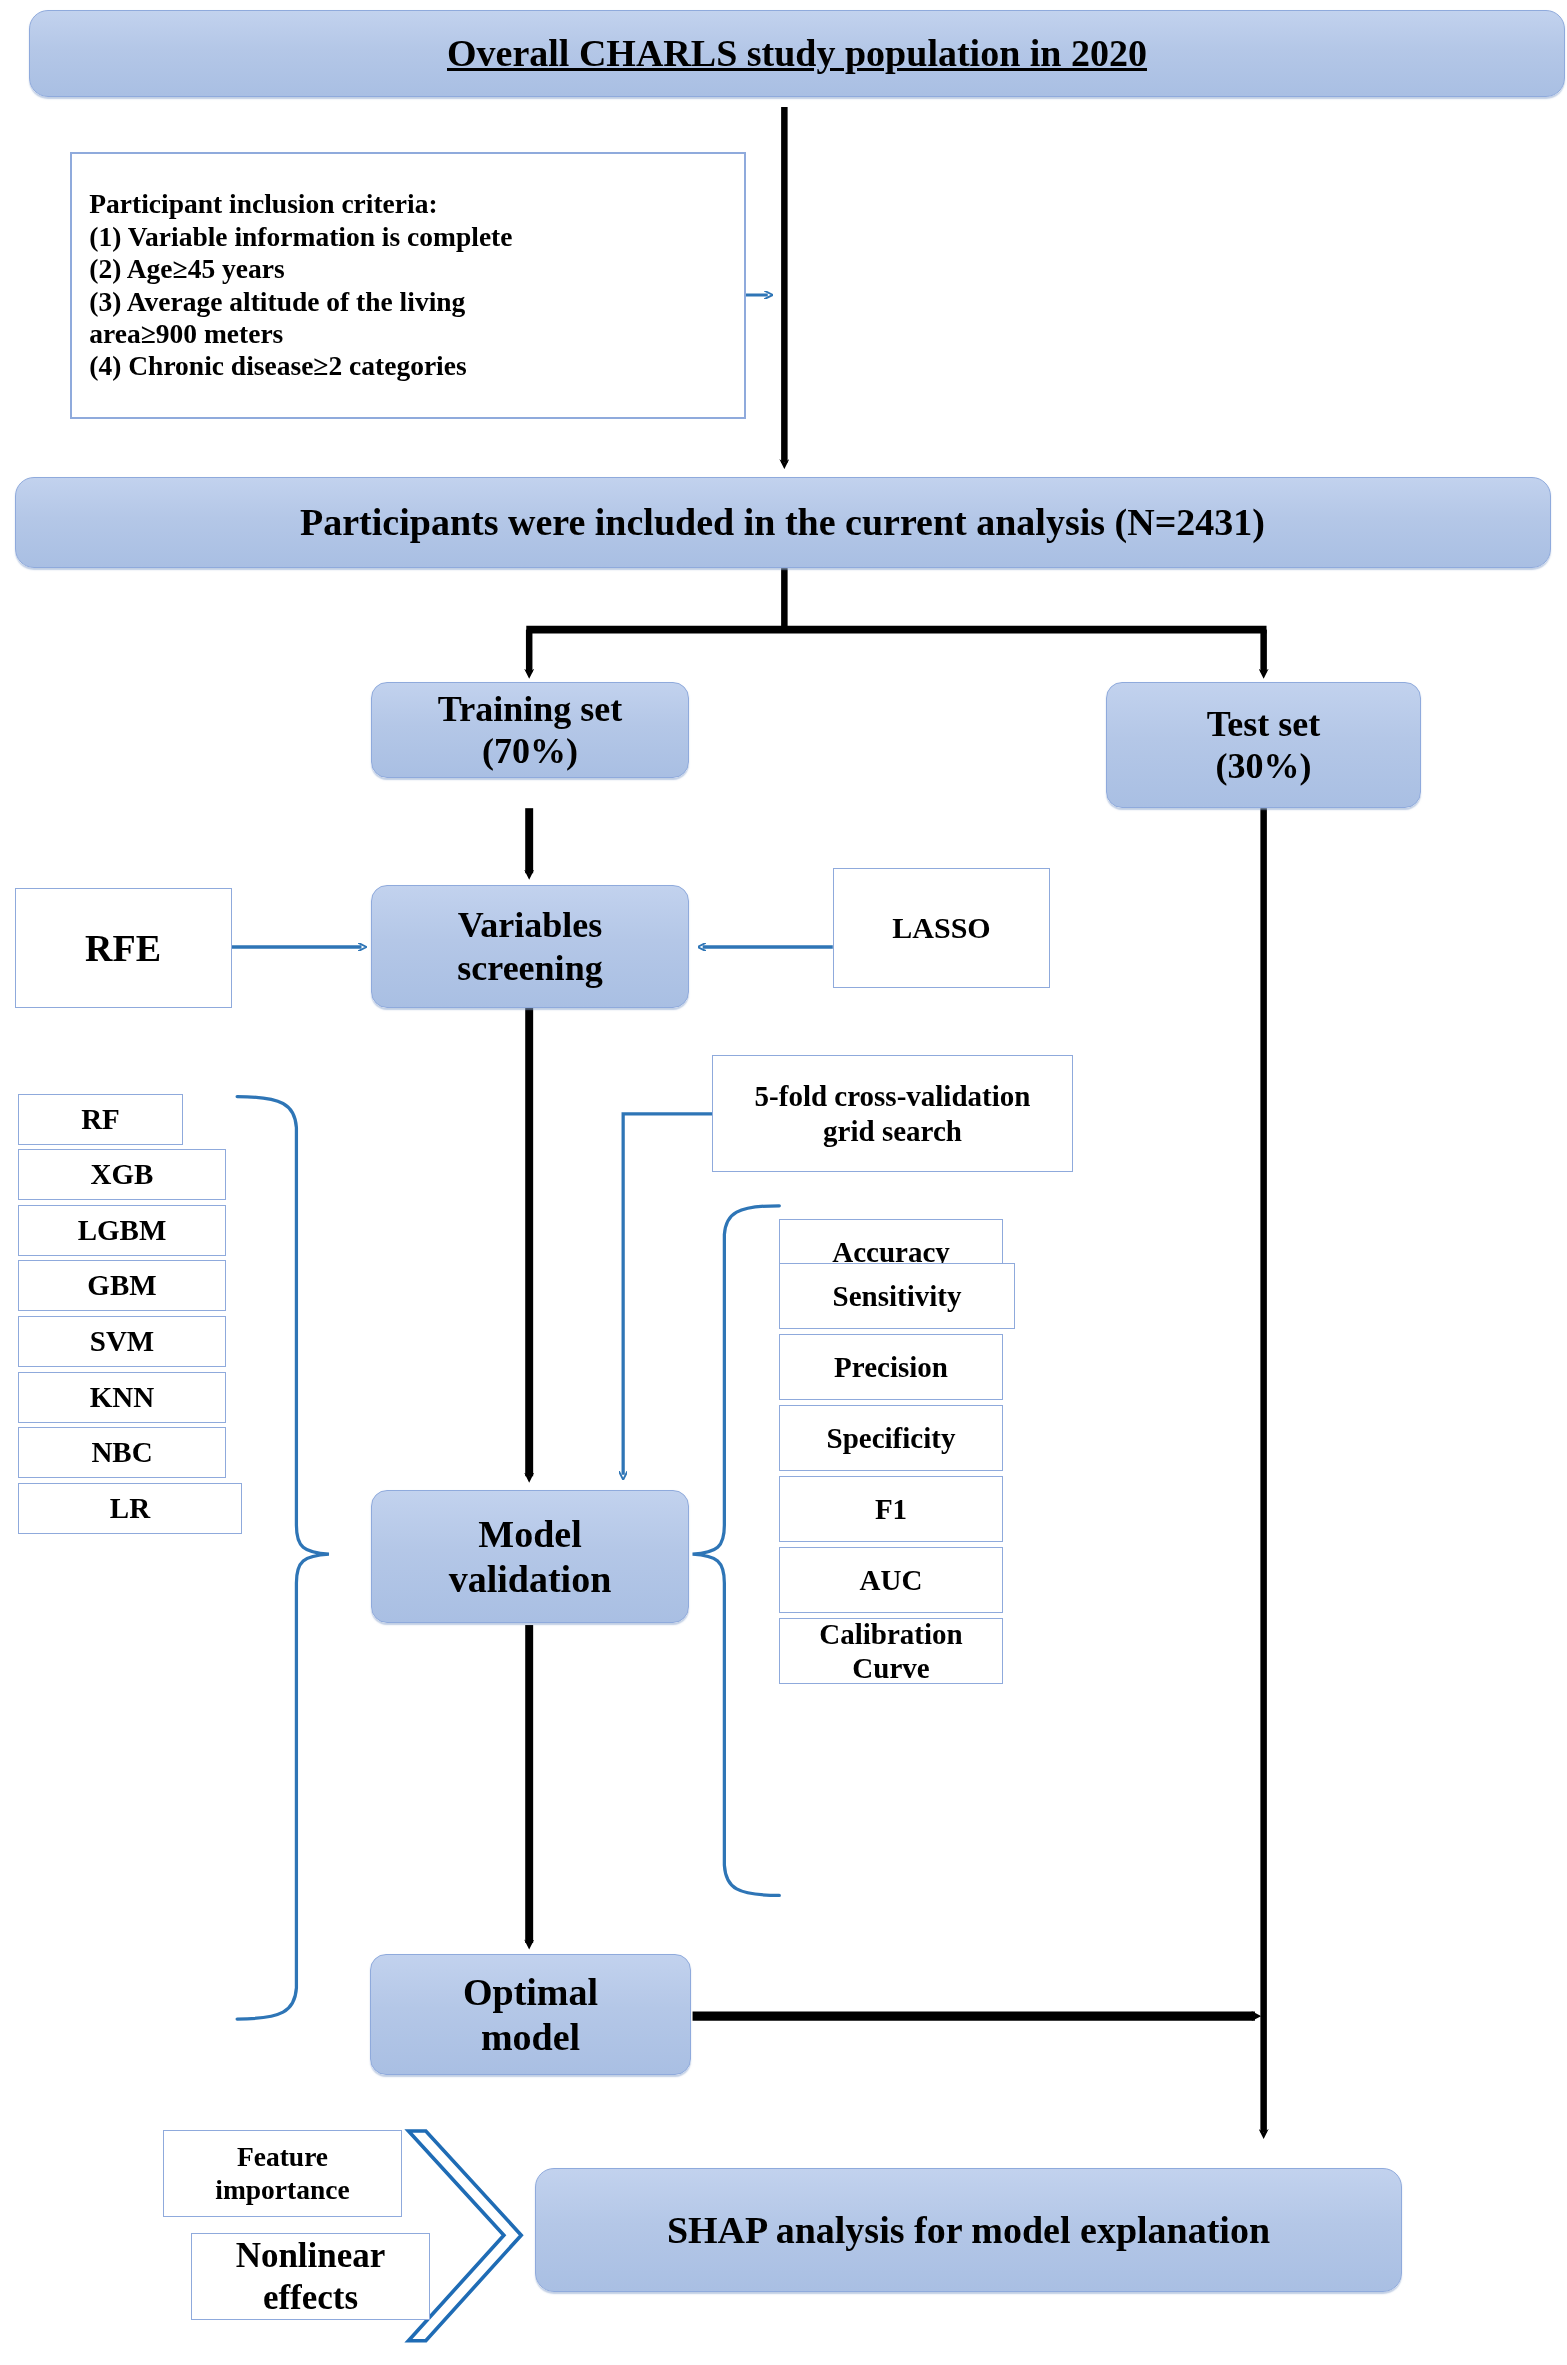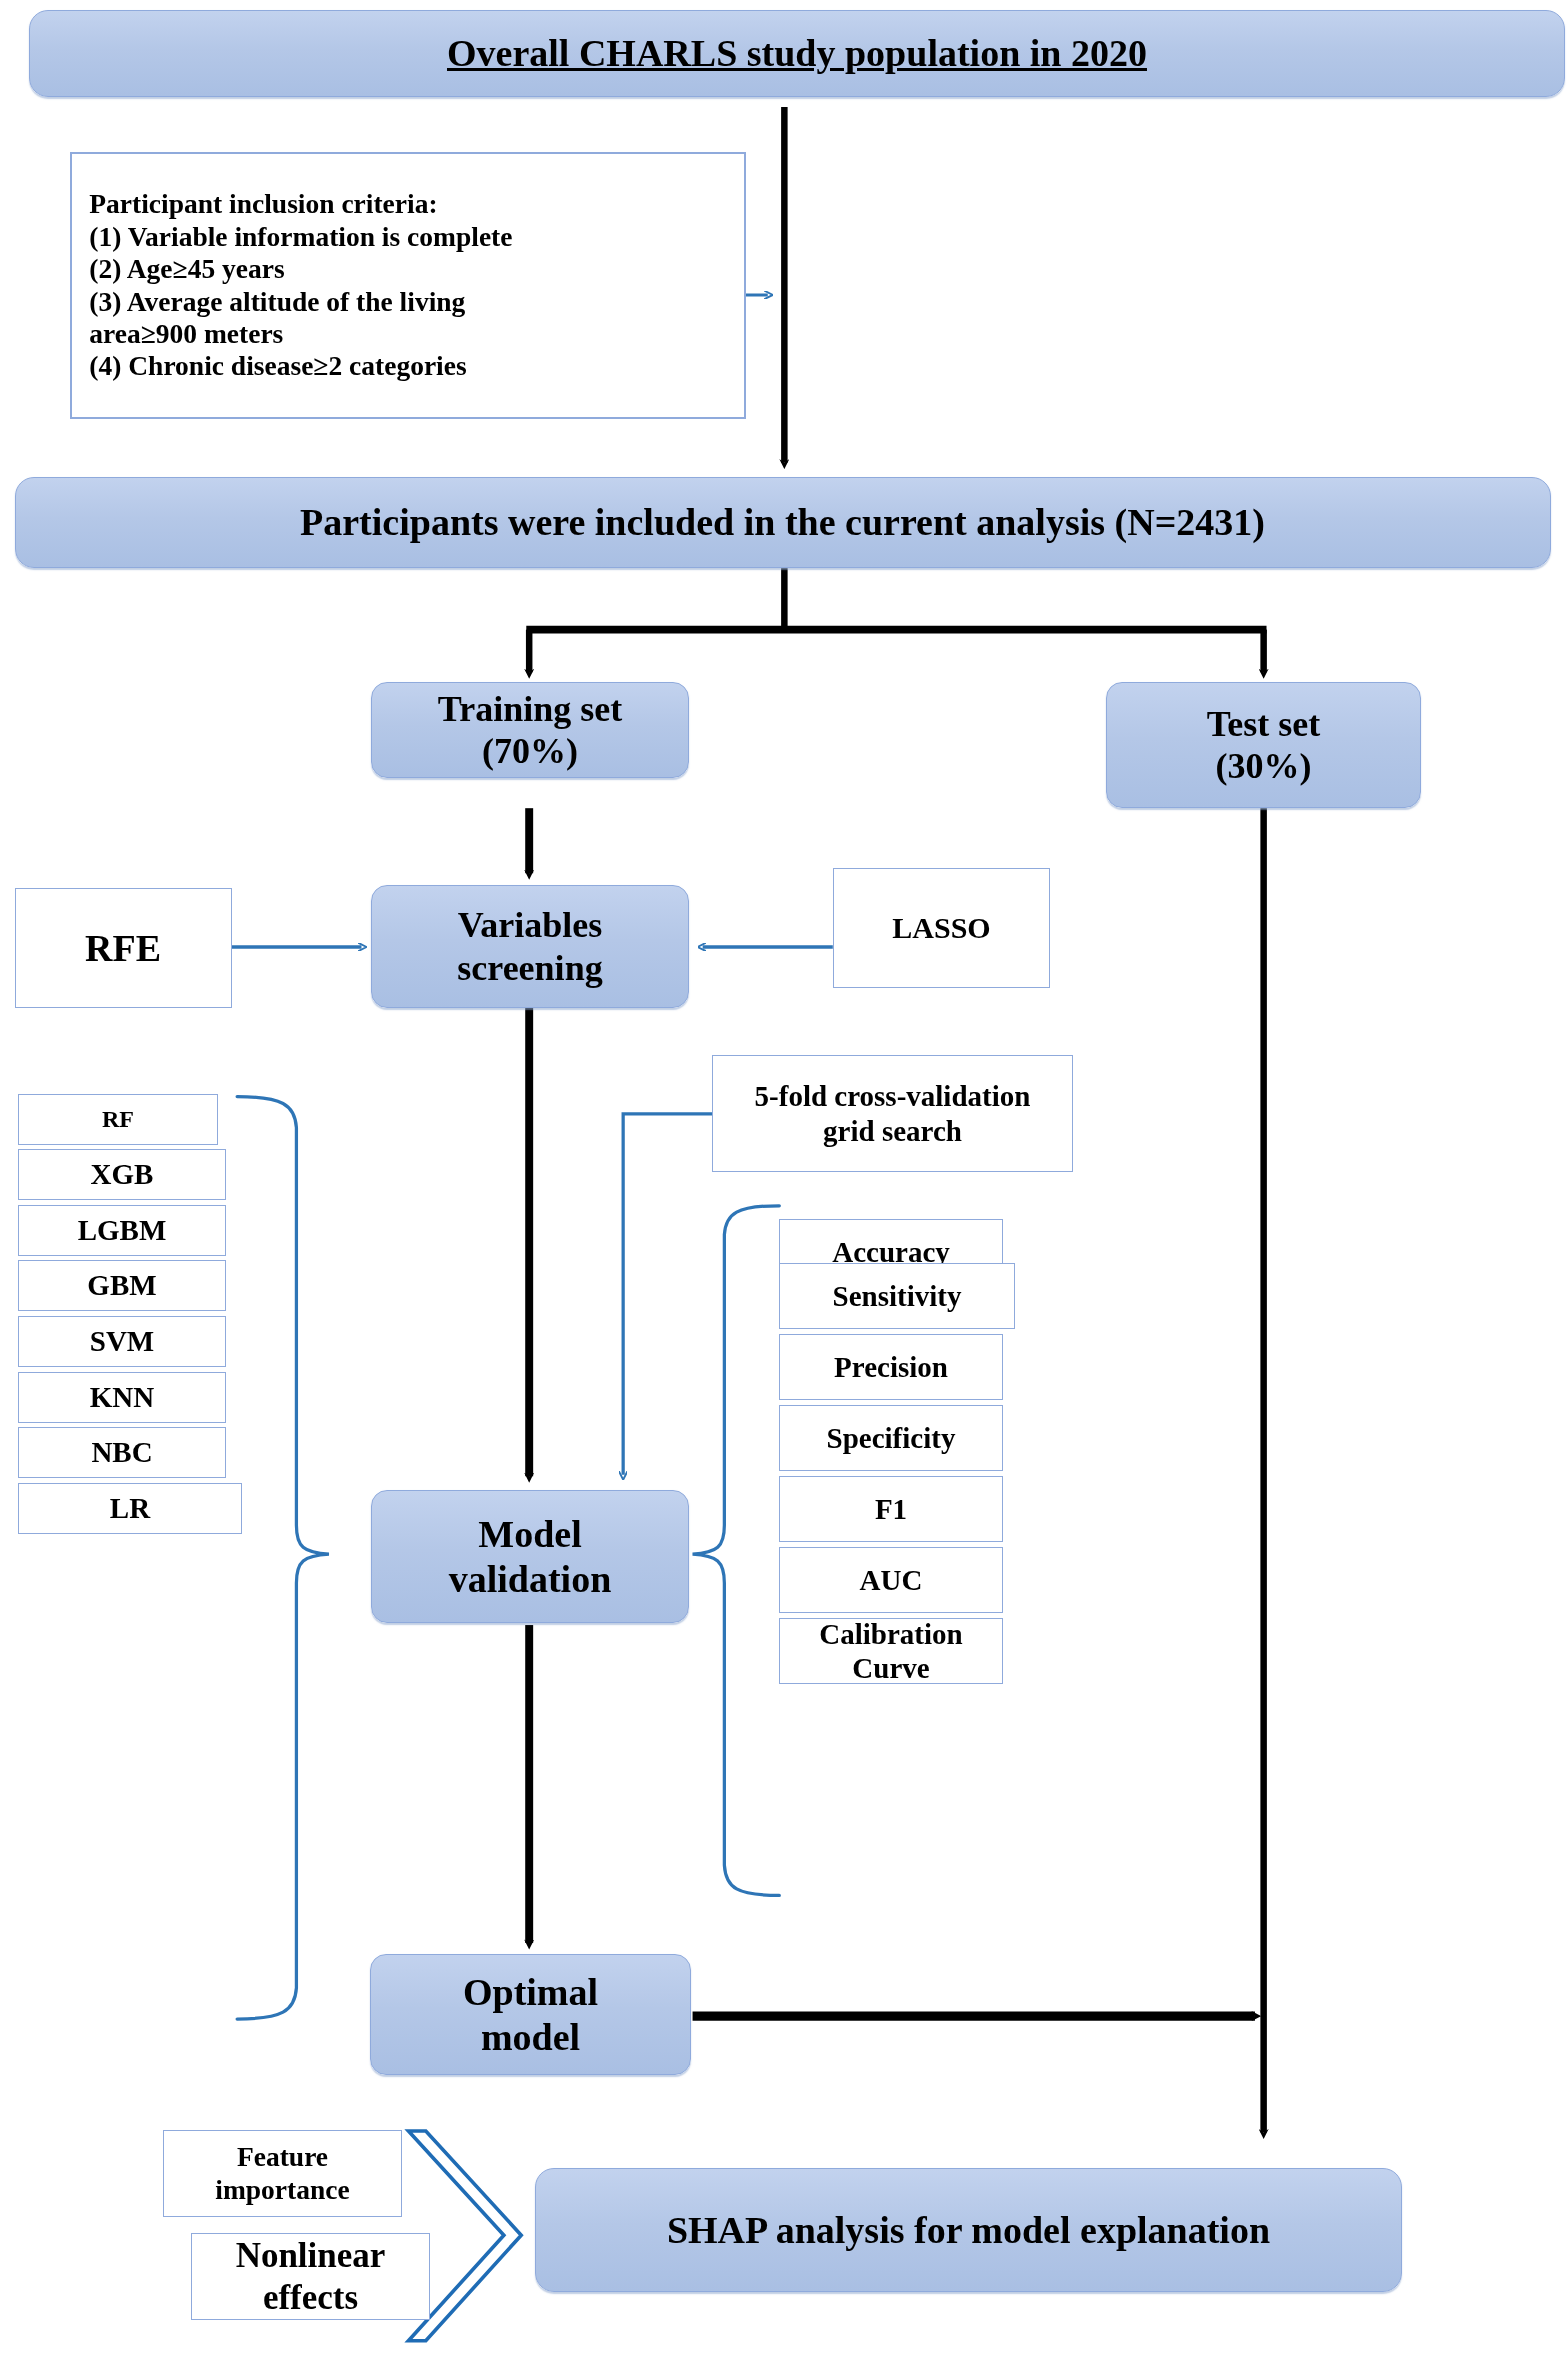--- a/index.html
+++ b/index.html
@@ -166,21 +166,21 @@
   <div class="node blue small-radius" style="left:370px; top:1954px; width:321px; height:121px; font-size:38px;">
     <span>Optimal
 model</span>
   </div>
 
   <div class="node blue" style="left:535px; top:2168px; width:867px; height:124px; font-size:38px;">
     <span>SHAP analysis for model explanation</span>
   </div>
 
   <div id="model-list">
-      <div class="node white thin" style="left: 18px; top: 1094px; width: 200px; height: 51px; font-size: 24px;"><span>RF</span></div>
+      <div class="node white thin" style="left: 18px; top: 1094px; width: 165px; height: 51px; font-size: 29px;"><span>RF</span></div>
       <div class="node white thin" style="left: 18px; top: 1149px; width: 208px; height: 51px; font-size: 29px;"><span>XGB</span></div>
       <div class="node white thin" style="left: 18px; top: 1205px; width: 208px; height: 51px; font-size: 29px;"><span>LGBM</span></div>
       <div class="node white thin" style="left: 18px; top: 1260px; width: 208px; height: 51px; font-size: 29px;"><span>GBM</span></div>
       <div class="node white thin" style="left: 18px; top: 1316px; width: 208px; height: 51px; font-size: 29px;"><span>SVM</span></div>
       <div class="node white thin" style="left: 18px; top: 1372px; width: 208px; height: 51px; font-size: 29px;"><span>KNN</span></div>
       <div class="node white thin" style="left: 18px; top: 1427px; width: 208px; height: 51px; font-size: 29px;"><span>NBC</span></div>
       <div class="node white thin" style="left: 18px; top: 1483px; width: 224px; height: 51px; font-size: 29px;"><span>LR</span></div>
     </div>
 
   <div id="metric-list">

